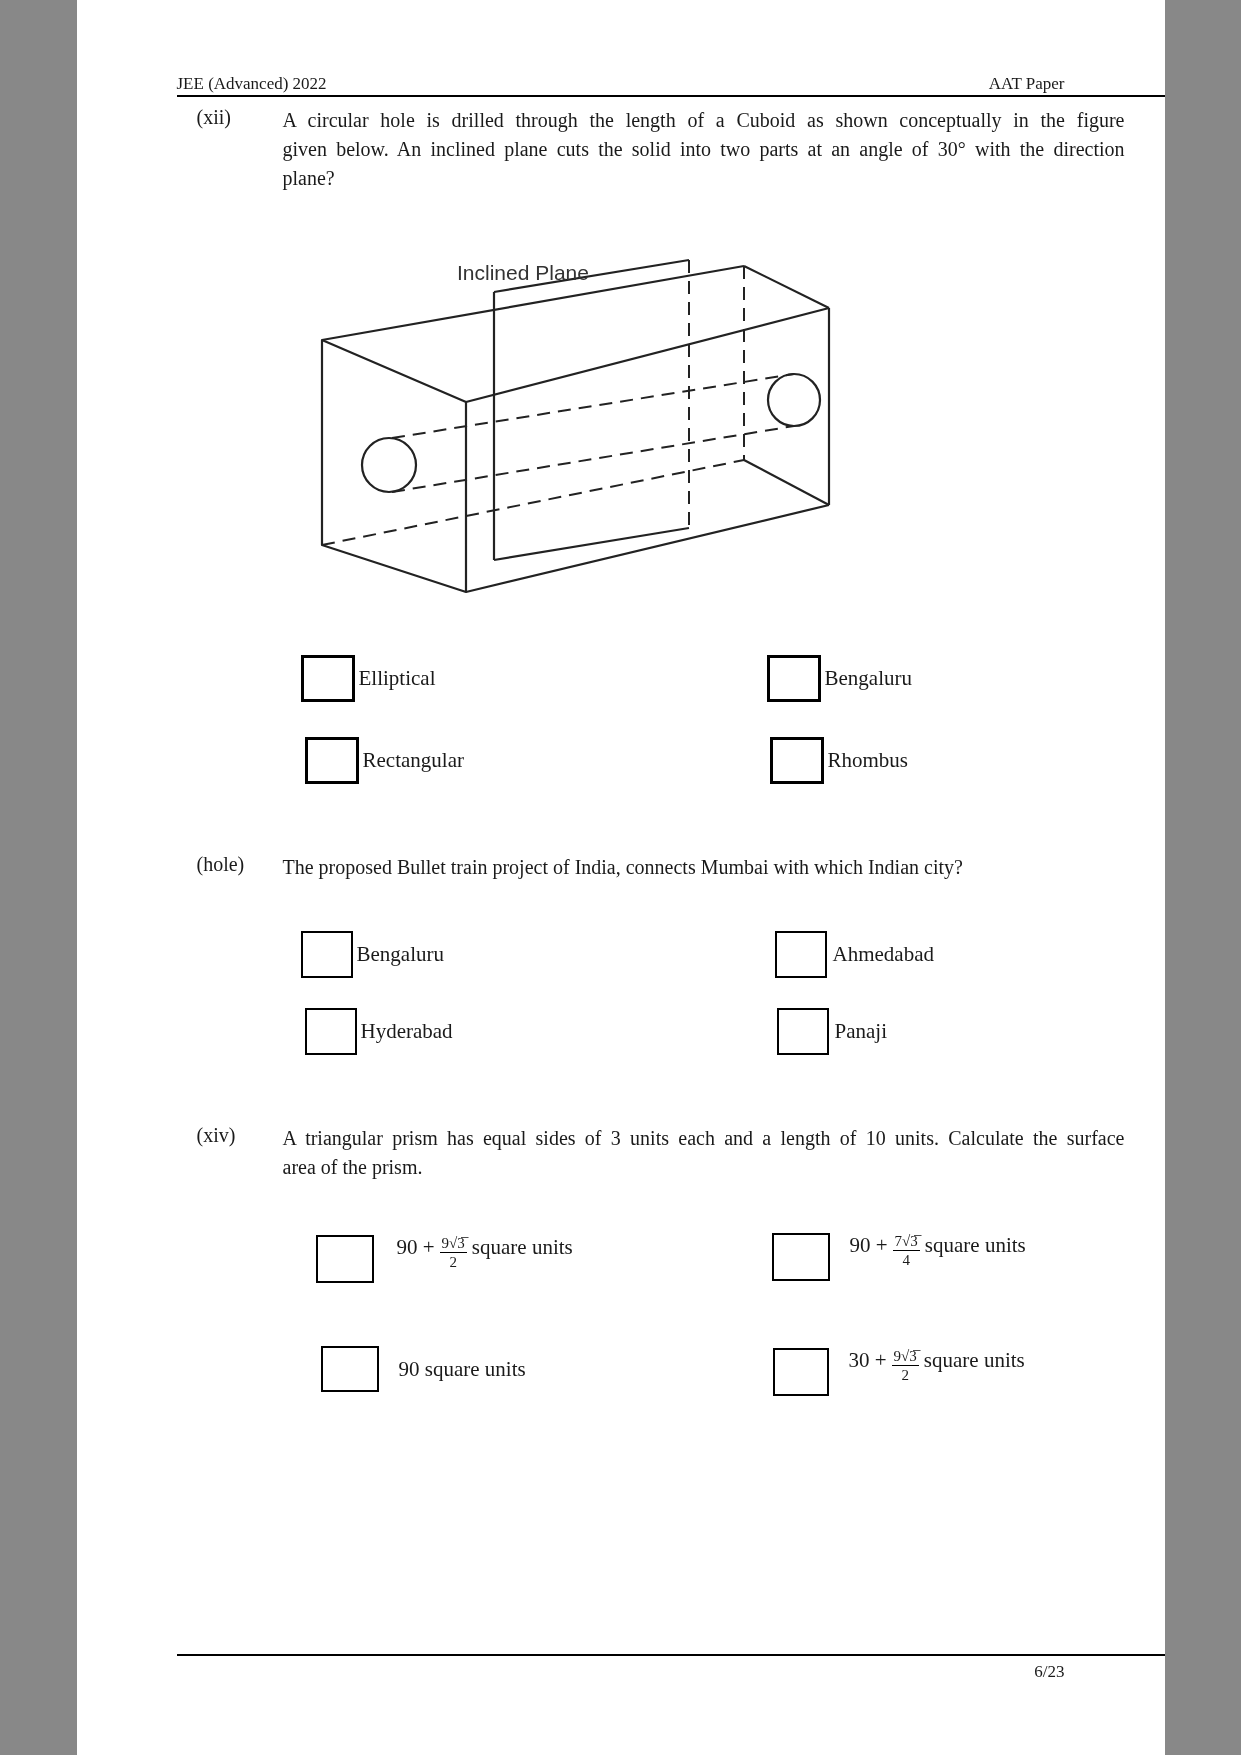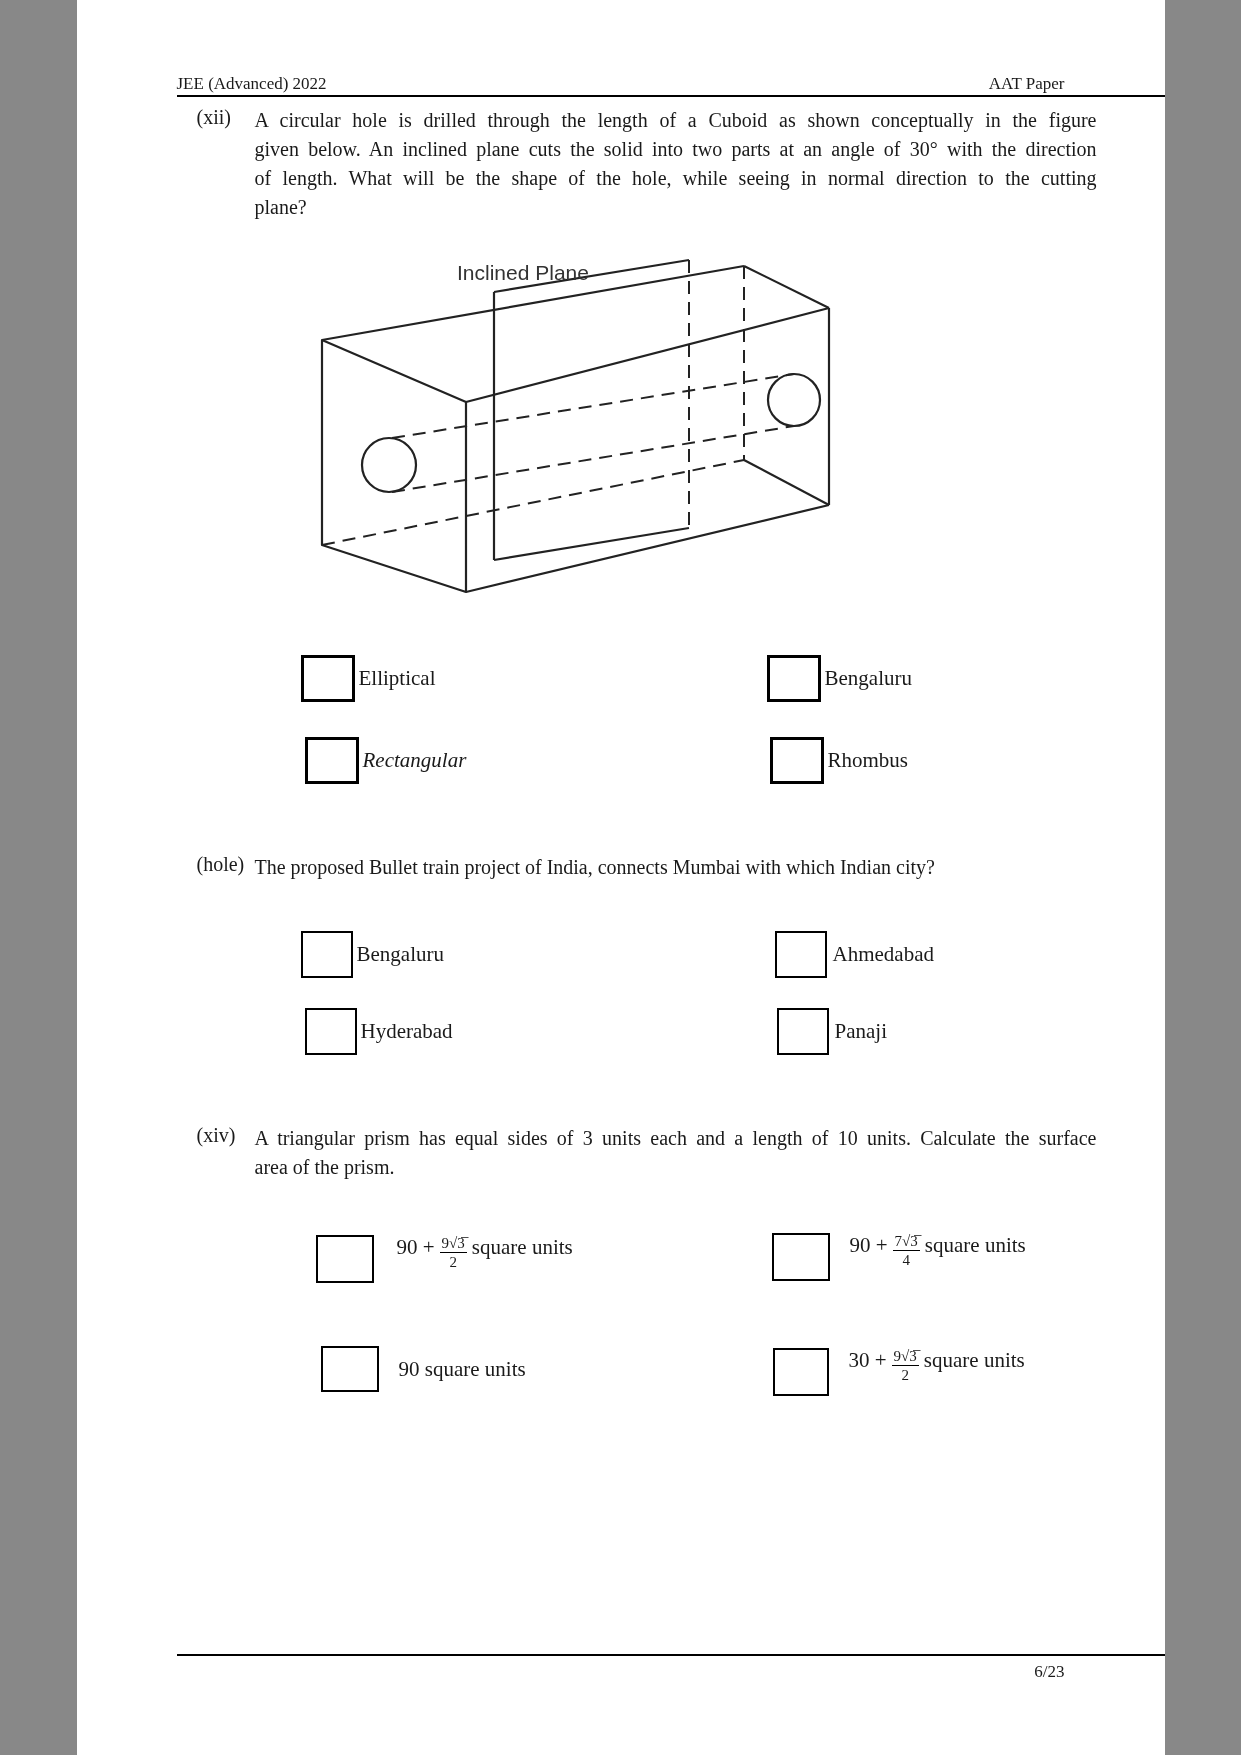--- a/index.html
+++ b/index.html
@@ -5,21 +5,21 @@
   html,body { margin:0; padding:0; background:#888; }
   .page {
     position:relative; width:1088px; height:1755px; margin:0 auto;
     background:#ffffff; font-family:"Liberation Serif", serif; color:#1a1a1a;
     overflow:hidden;
   }
   .abs { position:absolute; }
   .hdr { font-size:17px; color:#1a1a1a; }
   .rule { position:absolute; left:100px; width:1041px; background:#000; }
   .qnum { position:absolute; font-size:20px; }
-  .qtext { position:absolute; left:178px; width:842px; font-size:20px; line-height:29px; }
+  .qtext { position:absolute; left:206px; width:842px; font-size:20px; line-height:29px; }
   .qline { text-align:justify; text-align-last:justify; }
   .qline-last { text-align:left; }
   .cb {
     position:absolute; box-sizing:border-box; background:#fff; border:3px solid #000;
   }
   .cb.thin { border-width:2px; }
   .optlbl { position:absolute; font-size:21px; line-height:47px; white-space:nowrap; }
   .mopt { position:absolute; display:flex; align-items:flex-start; height:48px; font-size:21px; white-space:nowrap; }
   .mopt .pre { margin-right:5px; }
   .mopt .post { margin-left:5px; }
@@ -37,21 +37,20 @@
 <div class="page">
 
   <div class="abs hdr" style="left:100px; top:74px;">JEE (Advanced) 2022</div>
   <div class="abs hdr" style="right:100px; top:74px;">AAT Paper</div>
   <div class="rule" style="top:95px; height:2px;"></div>
 
   <div class="qnum" style="left:120px; top:106px;">(xii)</div>
   <div class="qtext" style="top:106px;">
     <div class="qline">A circular hole is drilled through the length of a Cuboid as shown conceptually in the figure</div>
     <div class="qline">given below. An inclined plane cuts the solid into two parts at an angle of 30° with the direction</div>
-    <div class="qline">of length. What will be the shape of the hole, while seeing in normal direction to the cutting</div>
     <div class="qline-last">plane?</div>
   </div>
 
   <div class="fig">
     <svg width="560" height="345" viewBox="0 0 560 345" xmlns="http://www.w3.org/2000/svg">
       <g fill="none" stroke="#222" stroke-width="2.2" stroke-linejoin="round" stroke-linecap="butt">
 
         <path d="M33,90 L177,152 L177,342 L33,295 Z"></path>
 
         <path d="M33,90 L455,16"></path>
@@ -86,21 +85,21 @@
     </svg>
   </div>
 
   <span class="cb" style="left:224px; top:655px; width:54px; height:47px;"></span>
   <div class="optlbl" style="left:282px; top:655px;">Elliptical</div>
 
   <span class="cb" style="left:690px; top:655px; width:54px; height:47px;"></span>
   <div class="optlbl" style="left:748px; top:655px;">Bengaluru</div>
 
   <span class="cb" style="left:228px; top:737px; width:54px; height:47px;"></span>
-  <div class="optlbl" style="left:286px; top:737px;font-style:italic;">Rectangular</div>
+  <div class="optlbl" style="left:286px; top:737px;">Rectangular</div>
 
   <span class="cb" style="left:693px; top:737px; width:54px; height:47px;"></span>
   <div class="optlbl" style="left:751px; top:737px;">Rhombus</div>
 
   <div class="qnum" style="left:120px; top:853px;">(hole)</div>
   <div class="qtext" style="top:853px;">The proposed Bullet train project of India, connects Mumbai with which Indian city?</div>
 
   <span class="cb thin" style="left:224px; top:931px; width:52px; height:47px;"></span>
   <div class="optlbl" style="left:280px; top:931px;">Bengaluru</div>
 

